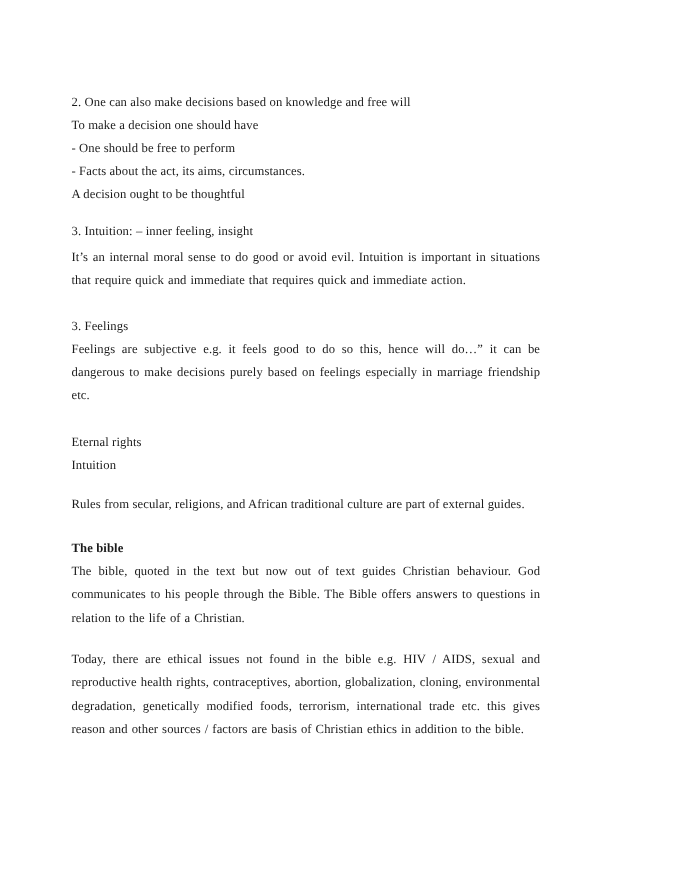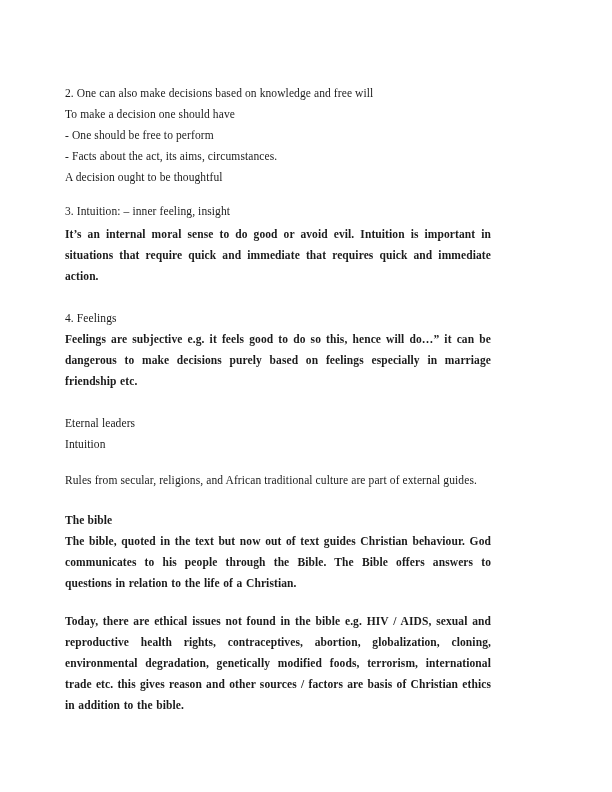--- a/index.html
+++ b/index.html
@@ -24,21 +24,20 @@
   }
   .page p {
     margin: 0;
     font-size: 11.5px;
     line-height: 21px;
     letter-spacing: 0.1px;
   }
   .para {
     text-align: justify;
     word-spacing: 0.6px;
-    font-weight: bold;
   }
   .bold { font-weight: bold; }
   .g2  { margin-top: 2px !important; }
   .g4  { margin-top: 4px !important; }
   .g13 { margin-top: 13px !important; }
   .g15 { margin-top: 15px !important; }
   .g17 { margin-top: 17px !important; }
   .g19 { margin-top: 19px !important; }
   .g21 { margin-top: 21px !important; }
 </style>
@@ -48,24 +47,24 @@
 <div class="page">
   <p>2. One can also make decisions based on knowledge and free will</p>
   <p>To make a decision one should have</p>
   <p>- One should be free to perform</p>
   <p>- Facts about the act, its aims, circumstances.</p>
   <p>A decision ought to be thoughtful</p>
 
   <p class="g13">3. Intuition: – inner feeling, insight</p>
   <p class="g2 para">It’s an internal moral sense to do good or avoid evil. Intuition is important in situations that require quick and immediate that requires quick and immediate action.</p>
 
-  <p class="g21">4. Feelings</p>
+  <p class="g21">3. Feelings</p>
   <p class="para">Feelings are subjective e.g. it feels good to do so this, hence will do…” it can be dangerous to make decisions purely based on feelings especially in marriage friendship etc.</p>
 
-  <p class="g21">Eternal leaders</p>
+  <p class="g21">Eternal rights</p>
   <p>Intuition</p>
 
   <p class="g15">Rules from secular, religions, and African traditional culture are part of external guides.</p>
 
   <p class="g19 bold">The bible</p>
   <p class="para">The bible, quoted in the text but now out of text guides Christian behaviour. God communicates to his people through the Bible. The Bible offers answers to questions in relation to the life of a Christian.</p>
 
   <p class="g17 para">Today, there are ethical issues not found in the bible e.g. HIV / AIDS, sexual and reproductive health rights, contraceptives, abortion, globalization, cloning, environmental degradation, genetically modified foods, terrorism, international trade etc. this gives reason and other sources / factors are basis of Christian ethics in addition to the bible.</p>
 
 </div>

